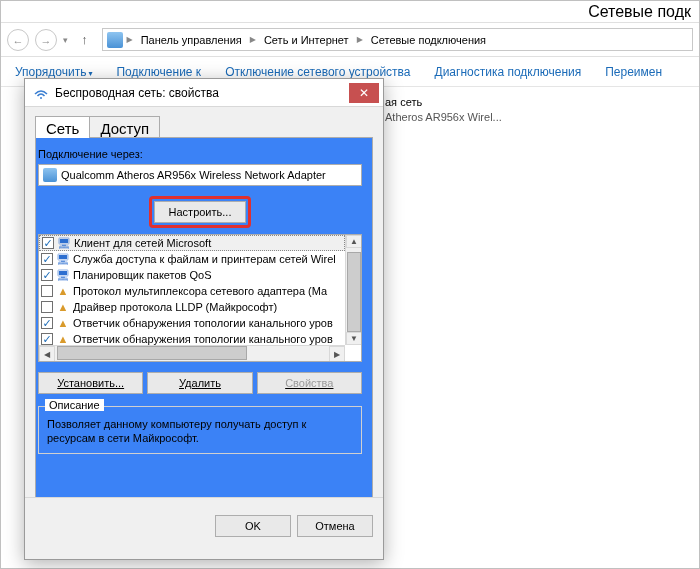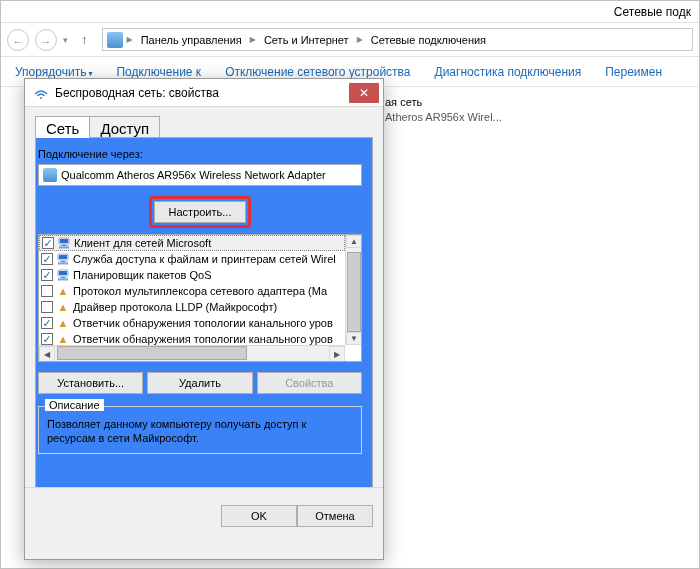--- a/index.html
+++ b/index.html
@@ -19,21 +19,21 @@
     height: 569px;
     background: #fff;
     border: 1px solid #c0c0c0;
     position: relative;
   }
   .explorer-title {
     height: 22px;
     line-height: 22px;
     text-align: right;
     padding-right: 8px;
-    font-size: 12px;
+    font-size: 16px;
     border-bottom: 1px solid #e0e0e0;
   }
   .nav-row {
     height: 34px;
     display: flex;
     align-items: center;
     padding: 0 6px;
     gap: 6px;
     border-bottom: 1px solid #e0e0e0;
   }
@@ -225,41 +225,41 @@
   .chk {
     width:12px;height:12px;
     border:1px solid #707070;
     background:#fff;
     display:inline-flex;align-items:center;justify-content:center;
     font-size:10px; line-height:10px;
   }
   .chk.on::after { content:"✓"; color:#1b6bb8; font-size:11px; }
   .item-icon { width:14px;height:14px; display:inline-flex;align-items:center;justify-content:center; font-size:11px; }
   .btn-row {
-    display:flex; gap:4px; margin-top:10px;
+    display:flex; gap:4px; margin-top:10px;text-decoration:underline;
   }
   .btn-row .btn { flex:1; }
   .group-box {
     border:1px solid #d0d0d0;
     margin-top:12px;
     padding:10px 8px 8px 8px;
     position:relative;
   }
   .group-box .legend {
     position:absolute; top:-8px; left:6px;
     background:#fff; padding:0 4px; font-size:11px;
   }
   .desc-text { font-size:11px; line-height:14px; }
   .dlg-footer {
     position:absolute;
-    bottom:16px; left:0; right:0;
+    bottom:6px; left:0; right:0;
     height:56px;
     border-top:1px solid #d8d8d8;
     display:flex; justify-content:flex-end; align-items:center;
-    padding:0 10px; 
+    padding:0 10px; gap:6px;
     background:#f0f0f0;
   }
   .dlg-footer .btn { width:76px; }
 </style>
 </head>
 <body>
 
 <div class="explorer">
   <div class="explorer-title">Сетевые подк</div>
 

